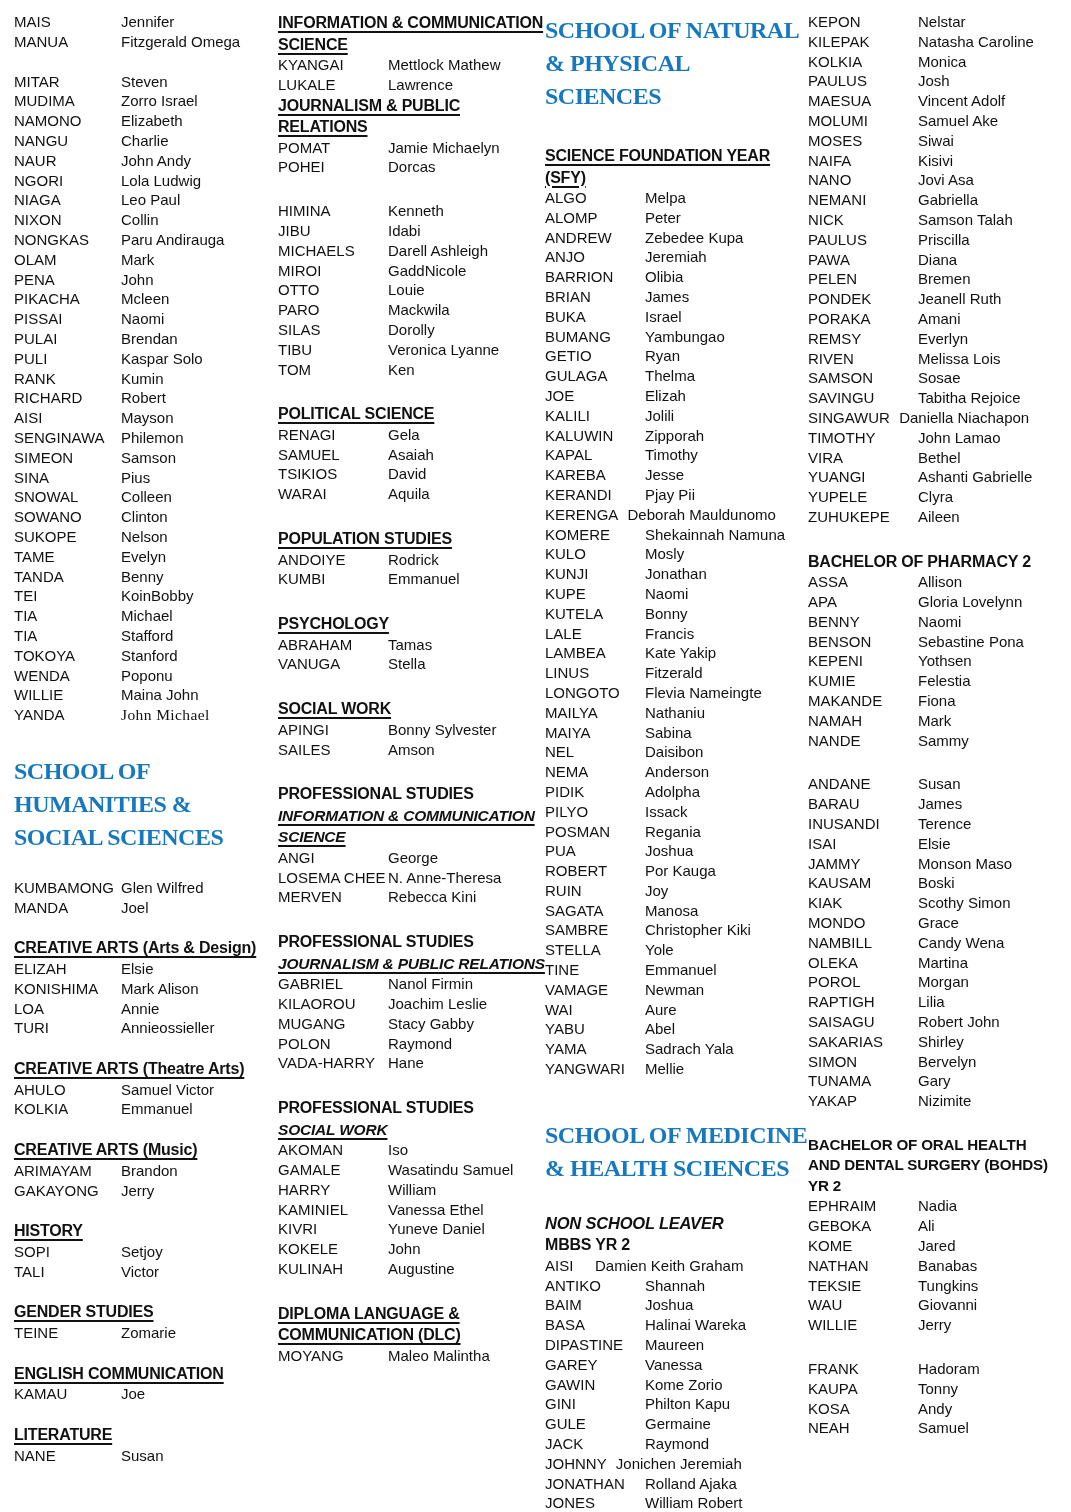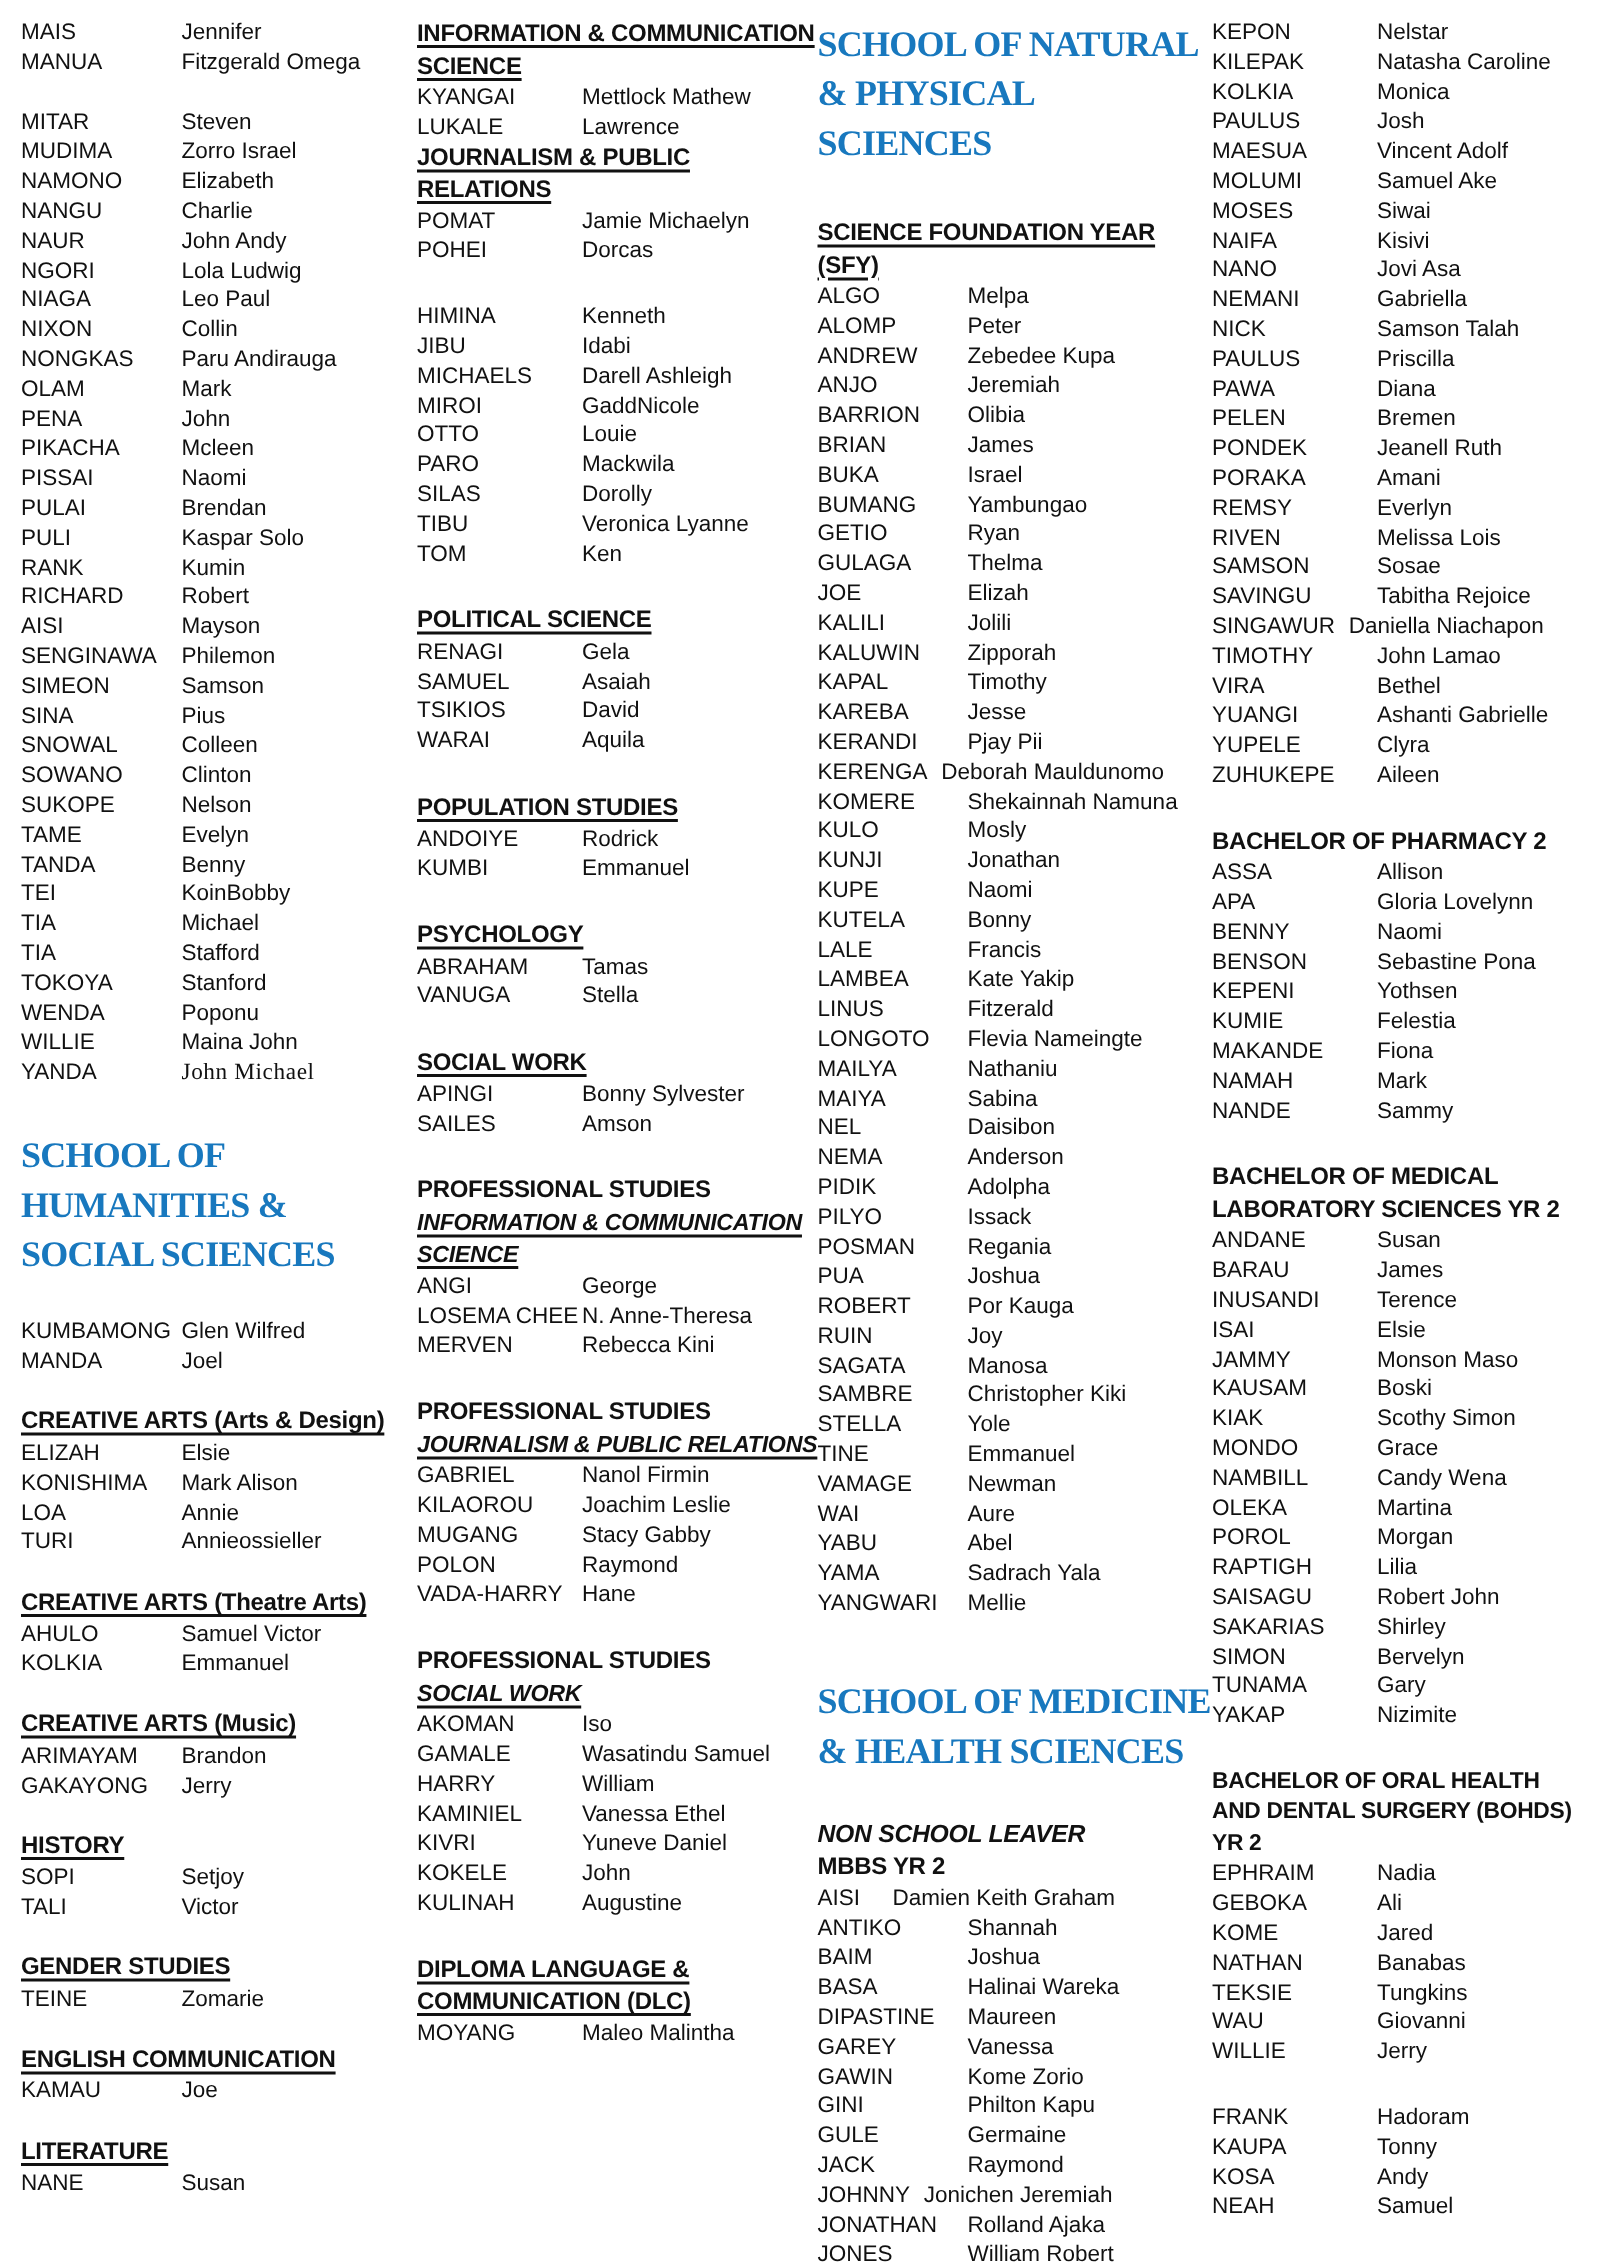--- a/index.html
+++ b/index.html
@@ -271,21 +271,20 @@
       <div class="row"><span class="s">ASSA</span><span class="g">Allison</span></div>
       <div class="row"><span class="s">APA</span><span class="g">Gloria Lovelynn</span></div>
       <div class="row"><span class="s">BENNY</span><span class="g">Naomi</span></div>
       <div class="row"><span class="s">BENSON</span><span class="g">Sebastine Pona</span></div>
       <div class="row"><span class="s">KEPENI</span><span class="g">Yothsen</span></div>
       <div class="row"><span class="s">KUMIE</span><span class="g">Felestia</span></div>
       <div class="row"><span class="s">MAKANDE</span><span class="g">Fiona</span></div>
       <div class="row"><span class="s">NAMAH</span><span class="g">Mark</span></div>
       <div class="row"><span class="s">NANDE</span><span class="g">Sammy</span></div>
       <div class="gap" style="height: 24px;"></div>
-      <div class="hdr p">BACHELOR OF MEDICAL LABORATORY SCIENCES YR 2</div>
       <div class="row"><span class="s">ANDANE</span><span class="g">Susan</span></div>
       <div class="row"><span class="s">BARAU</span><span class="g">James</span></div>
       <div class="row"><span class="s">INUSANDI</span><span class="g">Terence</span></div>
       <div class="row"><span class="s">ISAI</span><span class="g">Elsie</span></div>
       <div class="row"><span class="s">JAMMY</span><span class="g">Monson Maso</span></div>
       <div class="row"><span class="s">KAUSAM</span><span class="g">Boski</span></div>
       <div class="row"><span class="s">KIAK</span><span class="g">Scothy Simon</span></div>
       <div class="row"><span class="s">MONDO</span><span class="g">Grace</span></div>
       <div class="row"><span class="s">NAMBILL</span><span class="g">Candy Wena</span></div>
       <div class="row"><span class="s">OLEKA</span><span class="g">Martina</span></div>

